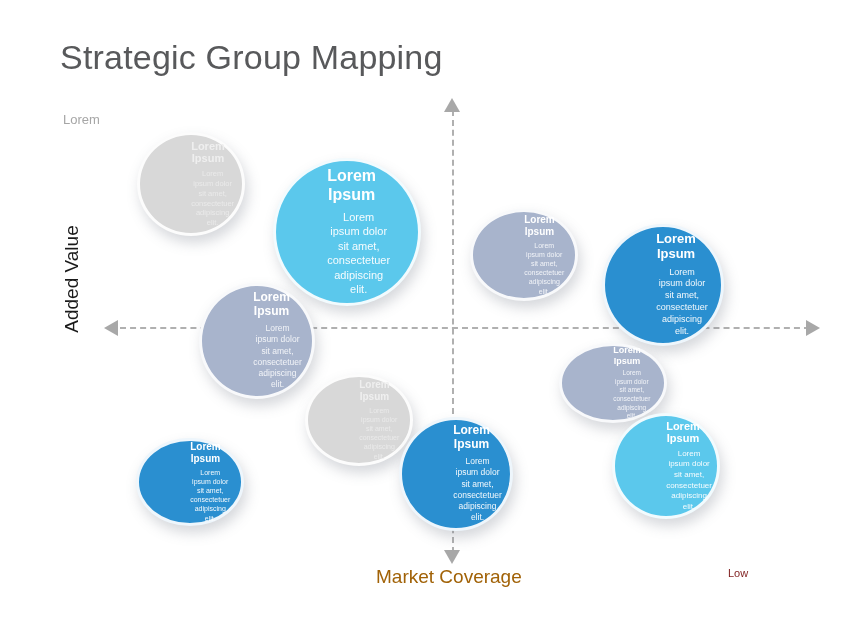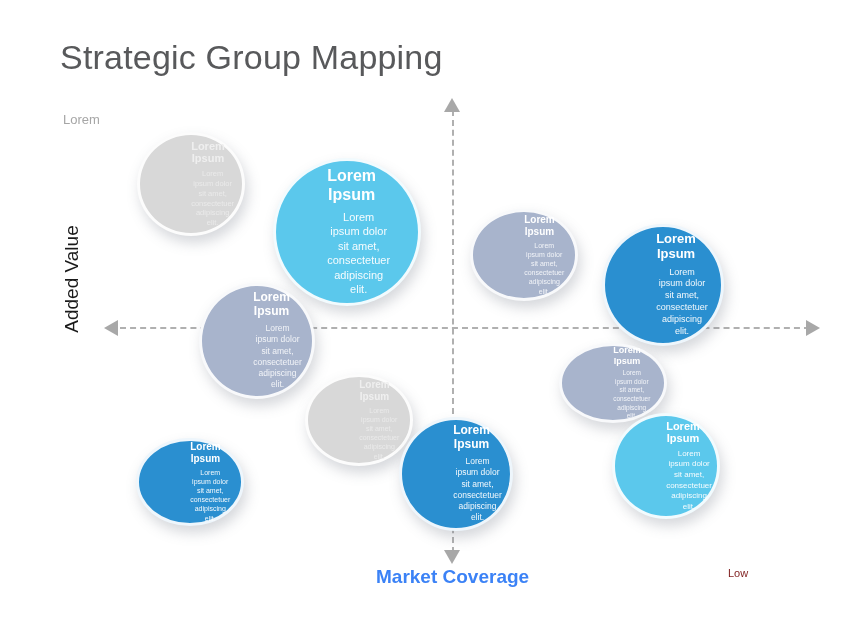--- a/index.html
+++ b/index.html
@@ -96,22 +96,22 @@
     left: 728px;
     top: 567px;
     font-size: 11px;
     color: #7f1d1d;
   }
   .label-x {
     position: absolute;
     left: 376px;
     top: 566px;
     font-size: 19px;
-    color: #3b82f6;
-    font-weight: 700;
+    color: #a16207;
+    font-weight: 400;
     white-space: nowrap;
   }
   .label-y {
     position: absolute;
     left: 2px;
     top: 268px;
     width: 140px;
     text-align: center;
     font-size: 19px;
     color: #1a1a1a;

